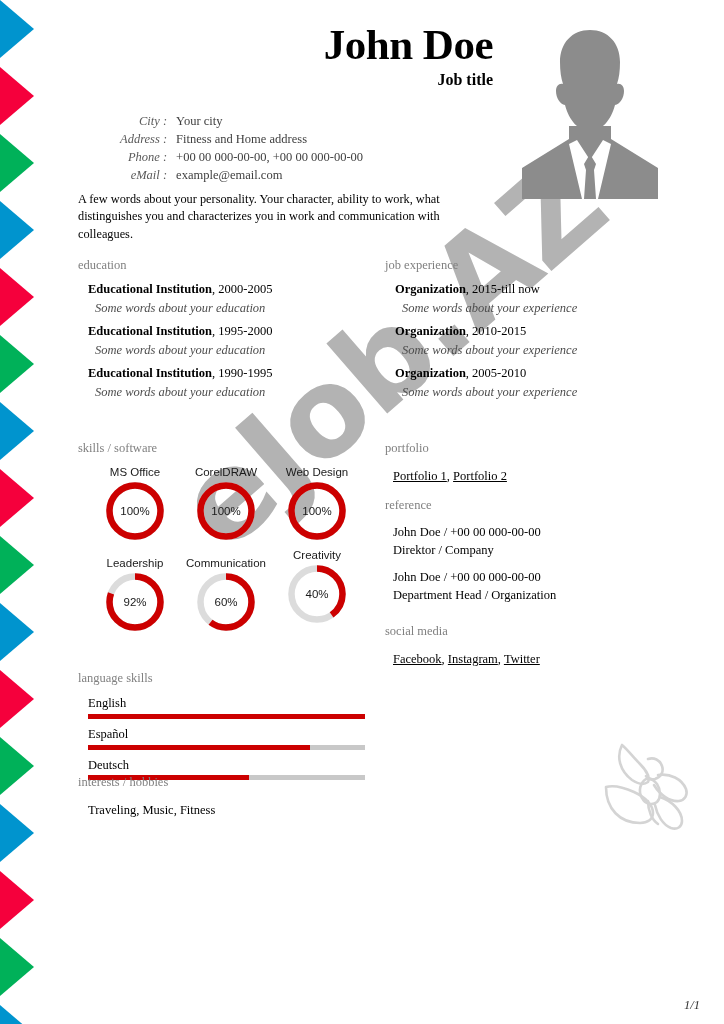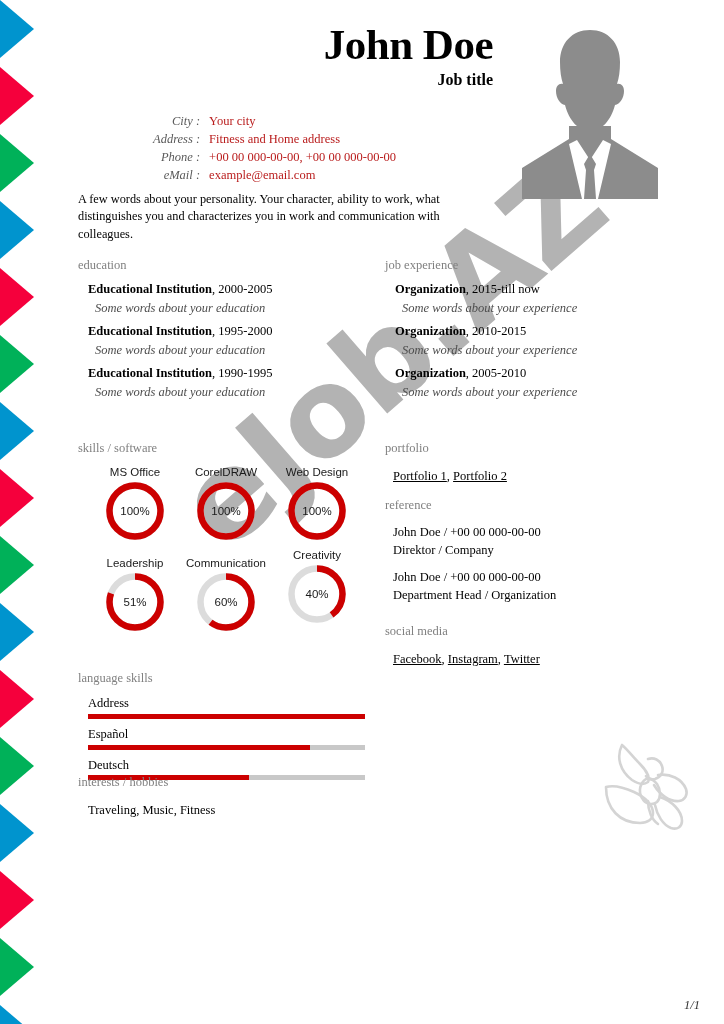--- a/index.html
+++ b/index.html
@@ -91,32 +91,31 @@
     left: 506px; top: 14px;
     width: 168px; height: 185px;
   }
   #photo svg { display: block; }
 
   
   #contact {
     position: absolute;
     left: 120px; top: 112px;
     font-size: 12.5px;
-    margin-left: 33px;
   }
   #contact table { border-collapse: collapse; }
   #contact td { padding: 1.5px 0; vertical-align: baseline; }
   .contact-label {
     text-align: right;
     font-style: italic;
     color: #5a5a5a;
     padding-right: 9px !important;
     white-space: nowrap;
   }
-  .contact-value { color: #b91c1c; white-space: nowrap; }
+  .contact-value { color: #404040; white-space: nowrap; }
 
   
   #summary {
     position: absolute;
     left: 78px; top: 191px;
     width: 400px;
     font-size: 12.3px;
     line-height: 1.42;
   }
 
@@ -365,21 +364,21 @@
           <div class="entry-desc">Some words about your experience</div>
         </div>
       </div>
 
     <div class="section-head" style="left:78px; top:441px;">skills / software</div>
     <div id="skills-grid"></div>
 
     <div class="section-head" style="left:78px; top:671px;">language skills</div>
     <div id="languages">
         <div class="lang-row">
-          <div class="lang-name">Address</div>
+          <div class="lang-name">English</div>
           <div class="lang-track" style="background: rgb(200, 200, 200);">
             <div class="lang-fill" style="width: 100%; background: rgb(204, 0, 0);"></div>
           </div>
         </div>
         <div class="lang-row">
           <div class="lang-name">Español</div>
           <div class="lang-track" style="background: rgb(200, 200, 200);">
             <div class="lang-fill" style="width: 80%; background: rgb(204, 0, 0);"></div>
           </div>
         </div>
@@ -458,21 +457,21 @@
           <div class="donut-val">100%</div>
         </div>
       </div>
       <div class="donut-wrap" style="left: 89px; top: 557px;">
         <div class="donut-label">Leadership</div>
         <div class="donut">
           <svg width="62" height="62" viewBox="0 0 62 62">
             <circle cx="31" cy="31" r="25.5" fill="none" stroke="#dcdcdc" stroke-width="6.5"></circle>
             <circle cx="31" cy="31" r="25.5" fill="none" stroke="#cc0000" stroke-width="6.5" stroke-dasharray="128.17698026646357 32.04424506661587" transform="rotate(-90 31 31)"></circle>
           </svg>
-          <div class="donut-val">51%</div>
+          <div class="donut-val">92%</div>
         </div>
       </div>
       <div class="donut-wrap" style="left: 180px; top: 557px;">
         <div class="donut-label">Communication</div>
         <div class="donut">
           <svg width="62" height="62" viewBox="0 0 62 62">
             <circle cx="31" cy="31" r="25.5" fill="none" stroke="#dcdcdc" stroke-width="6.5"></circle>
             <circle cx="31" cy="31" r="25.5" fill="none" stroke="#cc0000" stroke-width="6.5" stroke-dasharray="96.13273519984766 64.08849013323179" transform="rotate(-90 31 31)"></circle>
           </svg>
           <div class="donut-val">60%</div>

